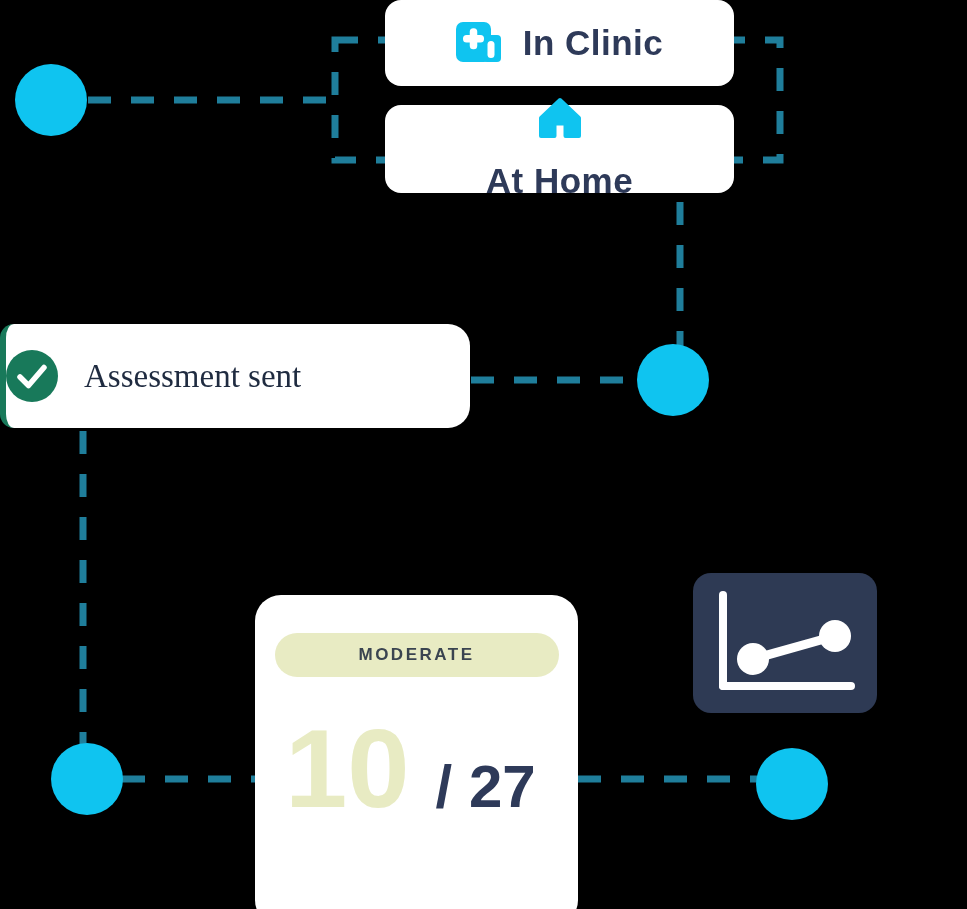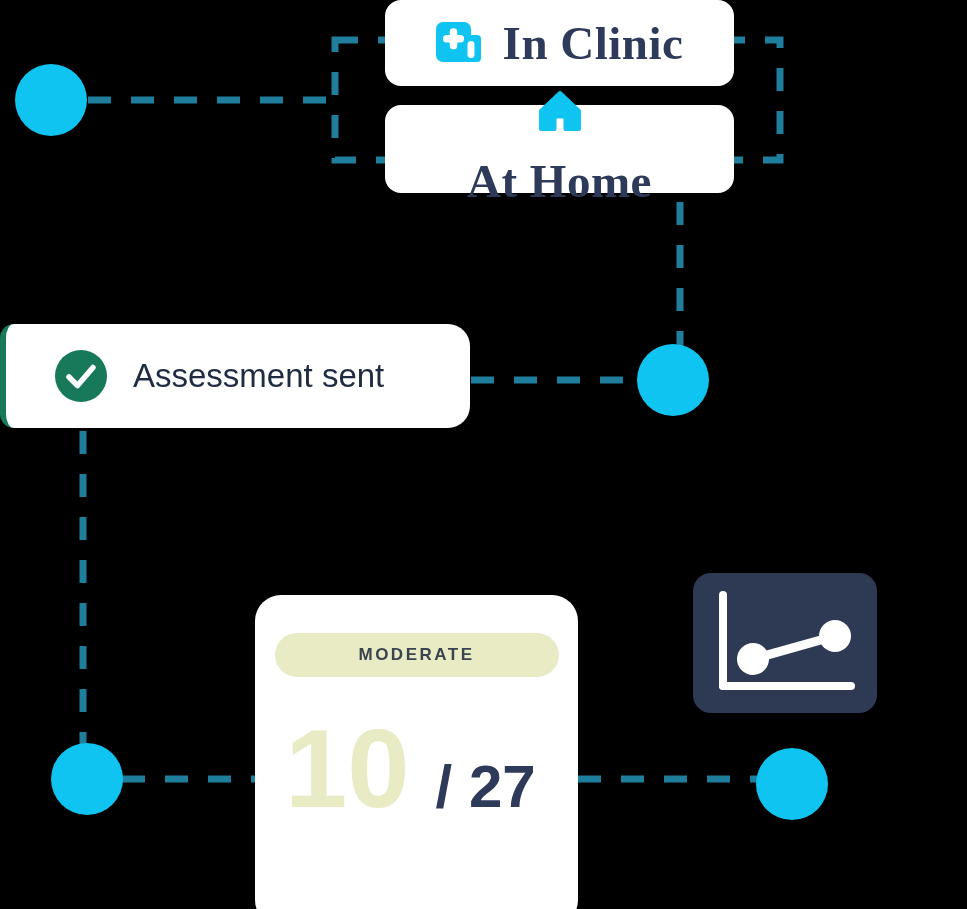--- a/index.html
+++ b/index.html
@@ -34,37 +34,36 @@
   .option-card{
     left:385px;
     width:349px;
     height:86px;
     border-radius:16px;
     gap:22px;
   }
   #card-in-clinic{top:0;}
   #card-at-home{top:105px;height:88px;flex-direction:column;}
   .option-label{
-    font-size:47px;
+    font-size:35px;
     font-weight:700;
     color:var(--navy);
     letter-spacing:.5px;
-    font-family:Liberation Serif, serif;
   }
 
   #card-assessment{
     left:0;
     top:324px;
     width:470px;
     height:104px;
     border-left:6px solid var(--green);
     border-radius:14px 22px 22px 14px;
     justify-content:flex-start;
-    padding-left:49px;
     gap:26px;
+    font-family:Liberation Serif, serif;
   }
   .check-circle{
     width:52px;height:52px;
     border-radius:50%;
     background:var(--green);
     display:flex;align-items:center;justify-content:center;
     flex:0 0 auto;
   }
   #assessment-label{
     font-size:33px;

